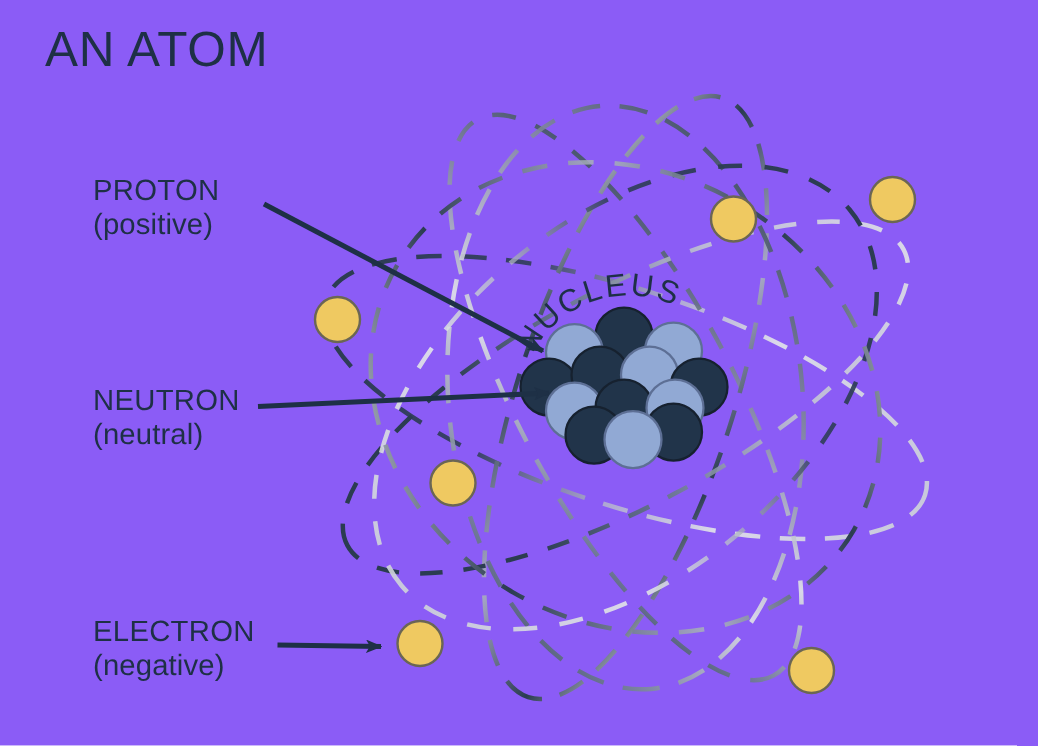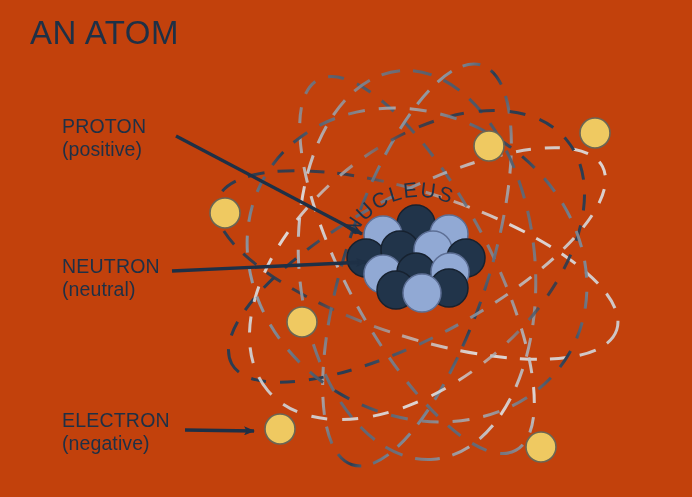--- a/index.html
+++ b/index.html
@@ -7,21 +7,21 @@
     padding: 0;
     background: #ffffff;
   }
   body {
     font-family: "Liberation Sans", sans-serif;
   }
   #stage {
     position: relative;
     width: 692px;
     height: 497px;
-    background: #c2410c;
+    background: #8b5cf6;
     overflow: hidden;
   }
   #diagram {
     position: absolute;
     left: 0;
     top: 0;
     width: 692px;
     height: 497px;
   }
   .title-text {

